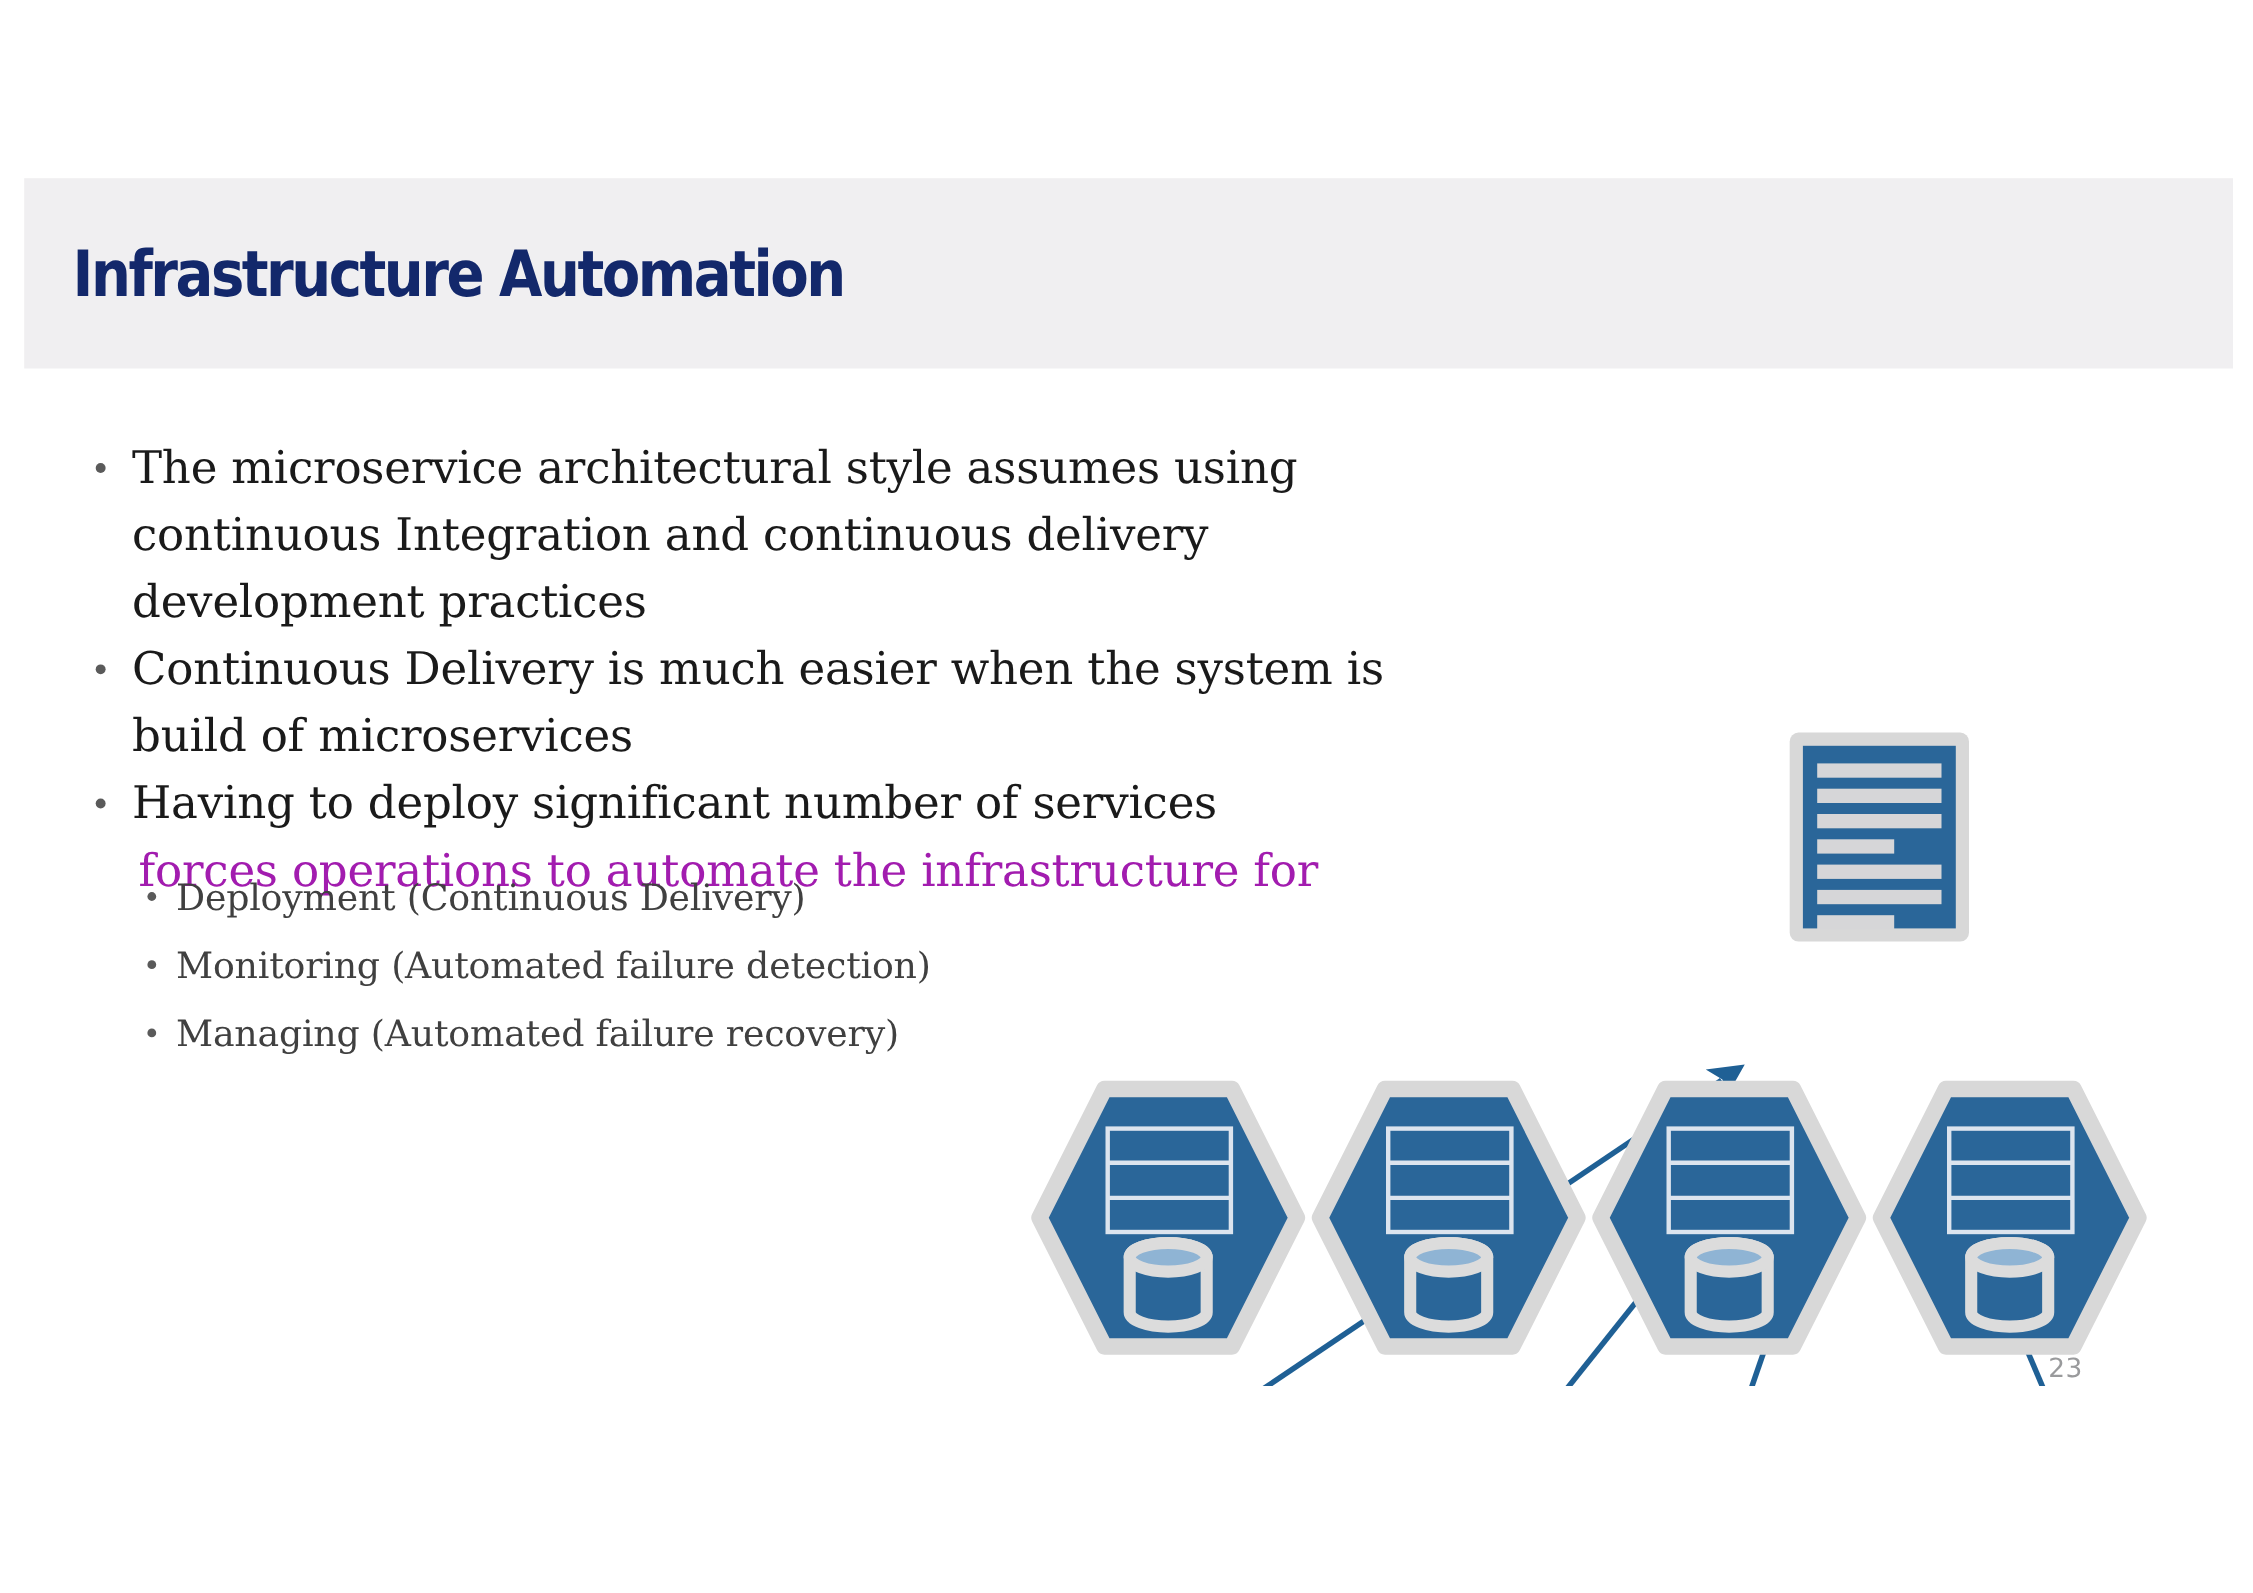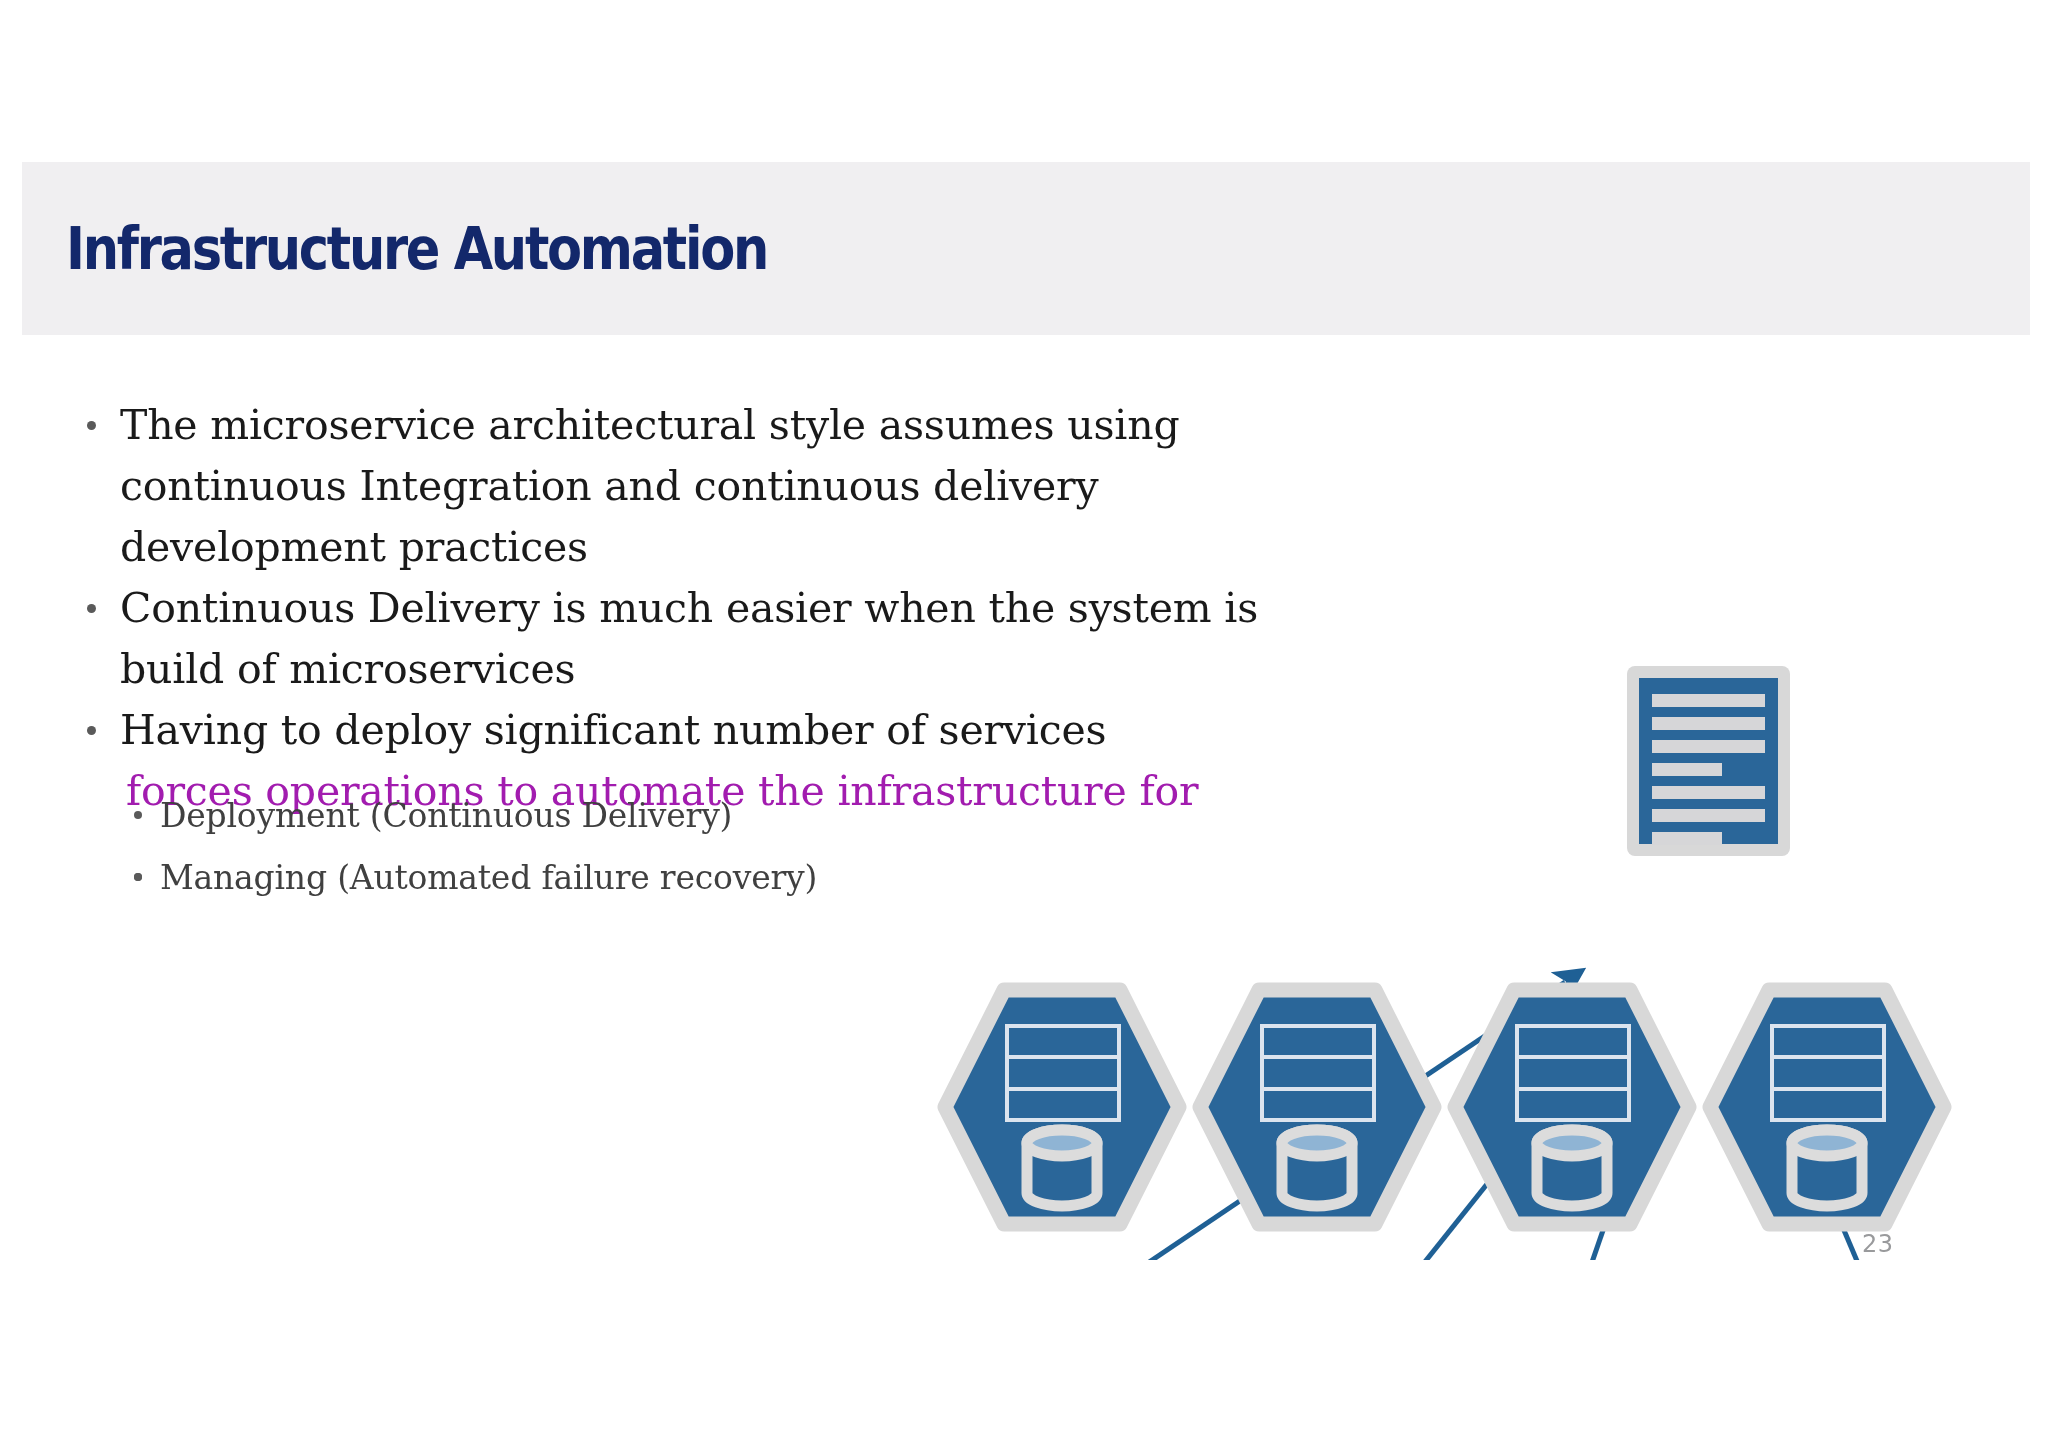--- a/index.html
+++ b/index.html
@@ -160,20 +160,21 @@
 
   </div>
 
   <div id="sub-list">
     <div class="bullet-l2">
       <span class="dot"></span>
       <span>Deployment (Continuous Delivery)</span>
     </div>
     <div class="bullet-l2">
       <span class="dot"></span>
+      <span>Monitoring (Automated failure detection)</span>
     </div>
     <div class="bullet-l2">
       <span class="dot"></span>
       <span>Managing (Automated failure recovery)</span>
     </div>
   </div>
 
   <div id="diagram">
     <svg width="1120" height="660" viewBox="0 0 1120 660" xmlns="http://www.w3.org/2000/svg">
 

